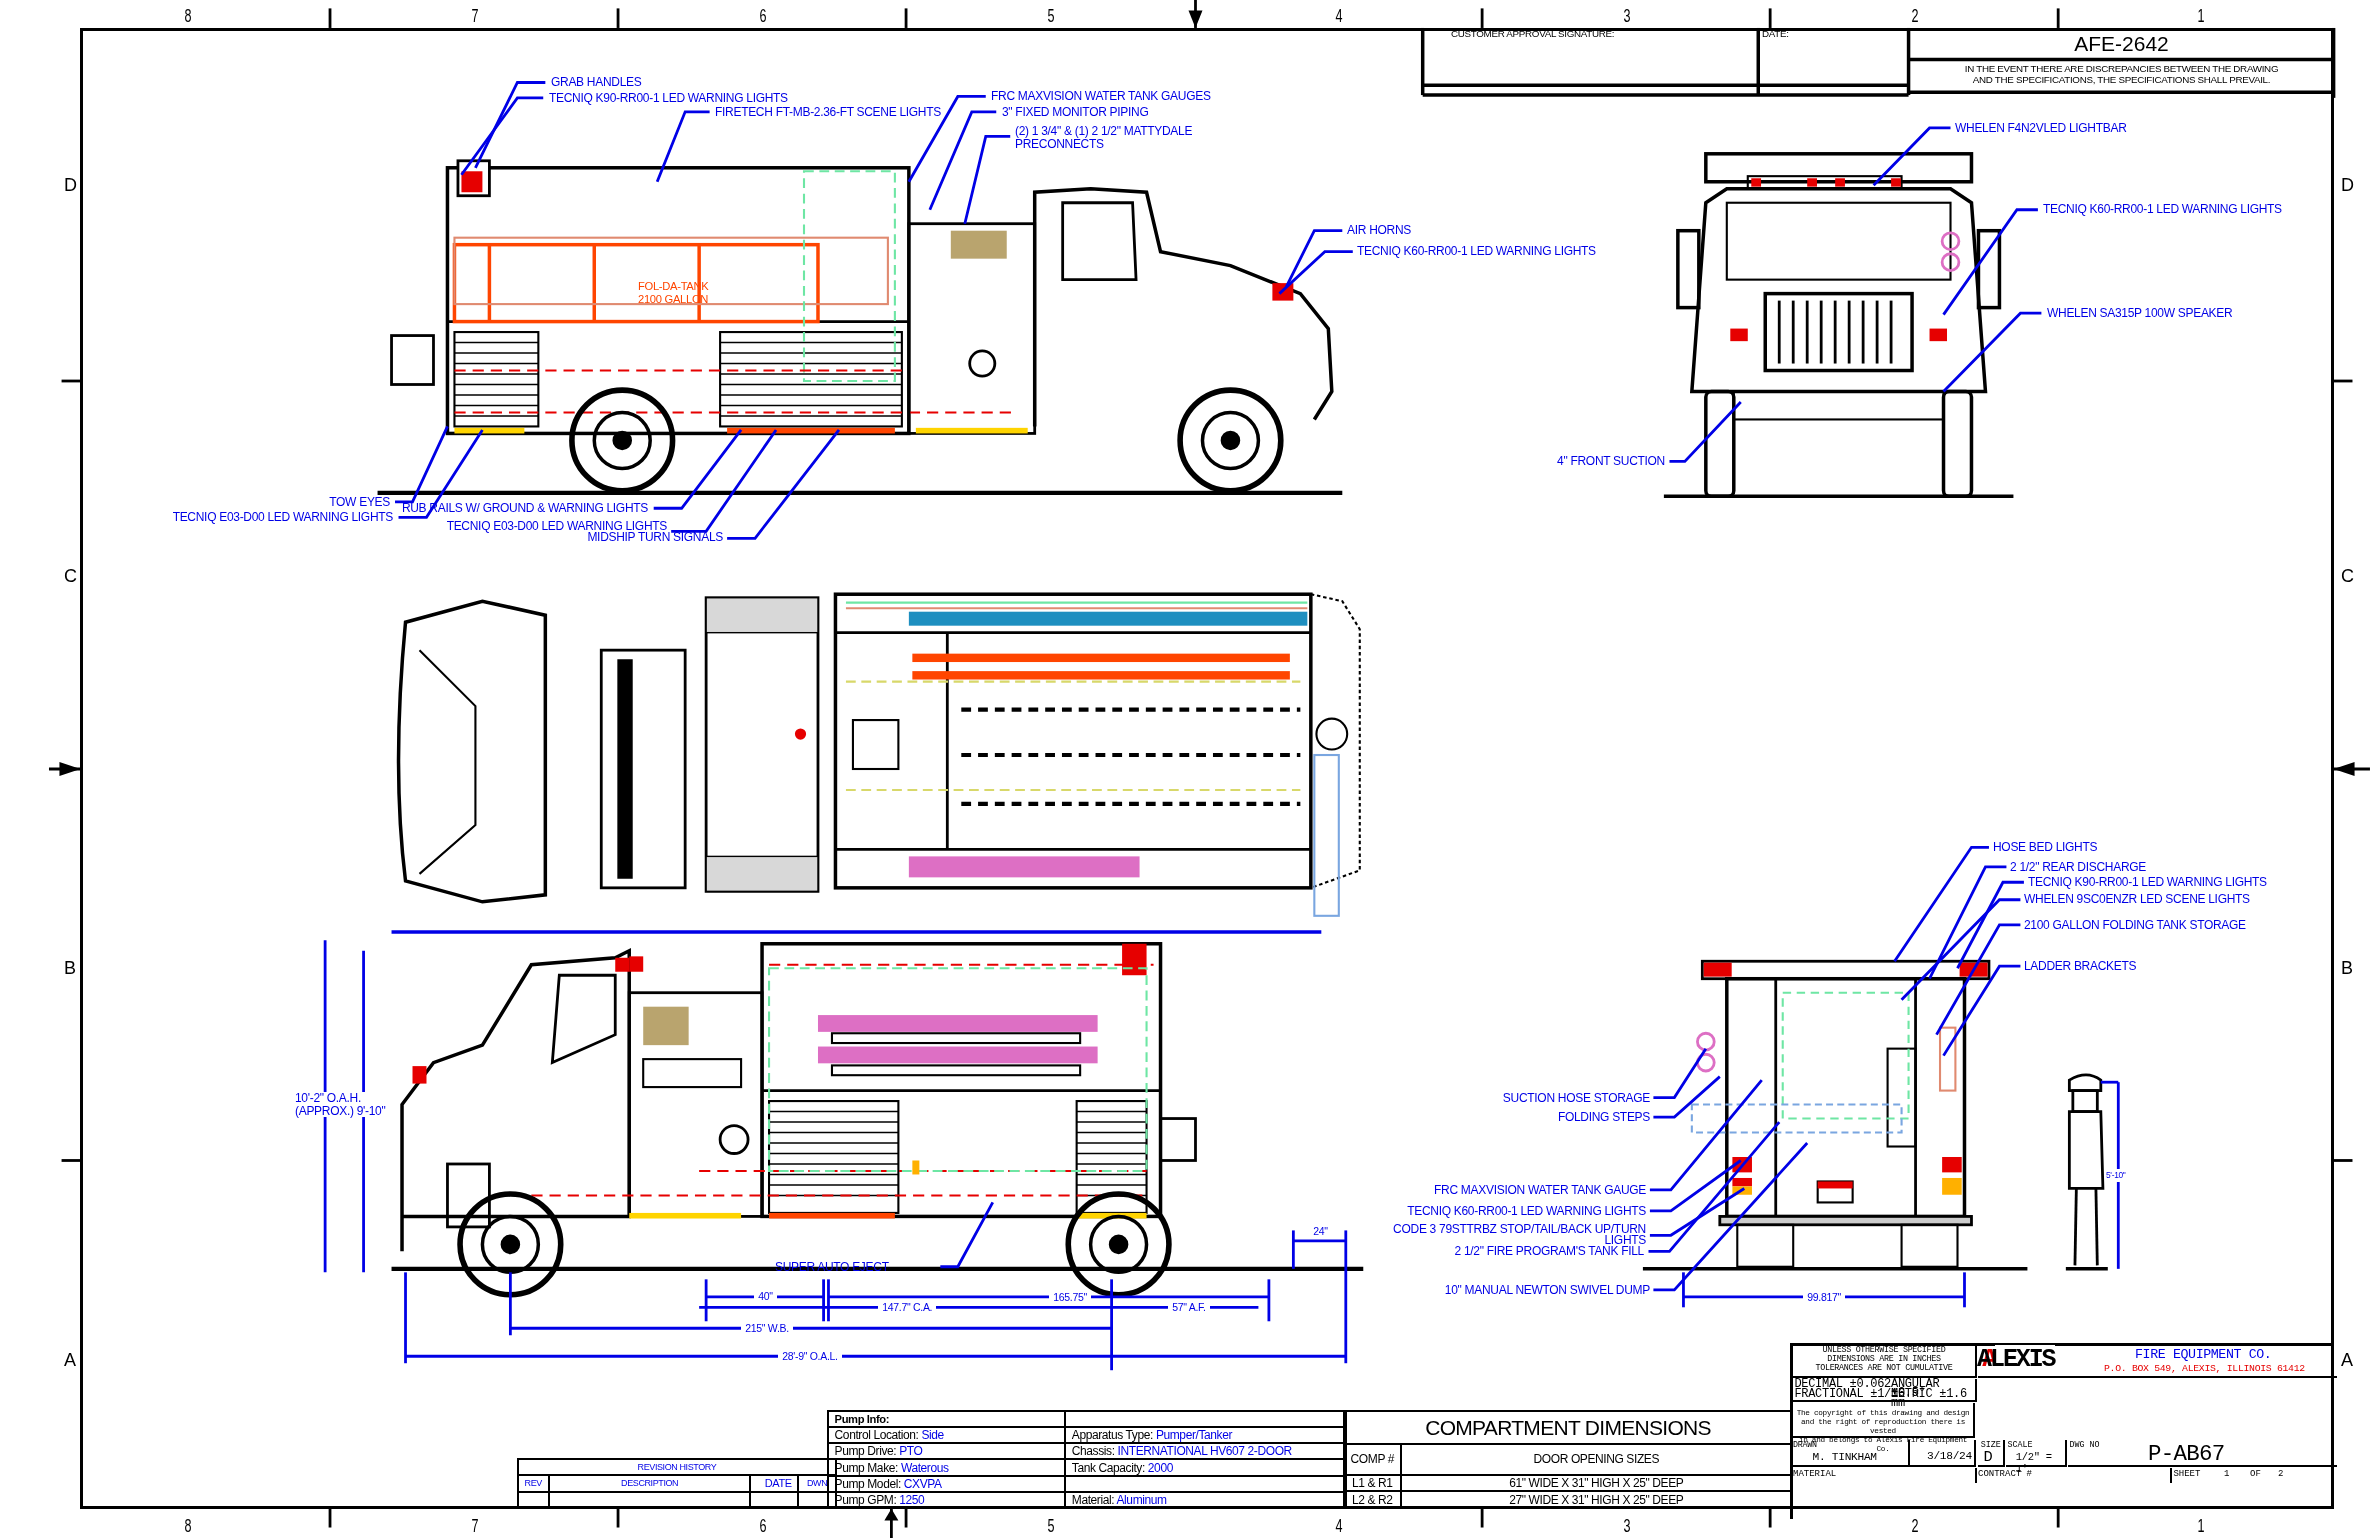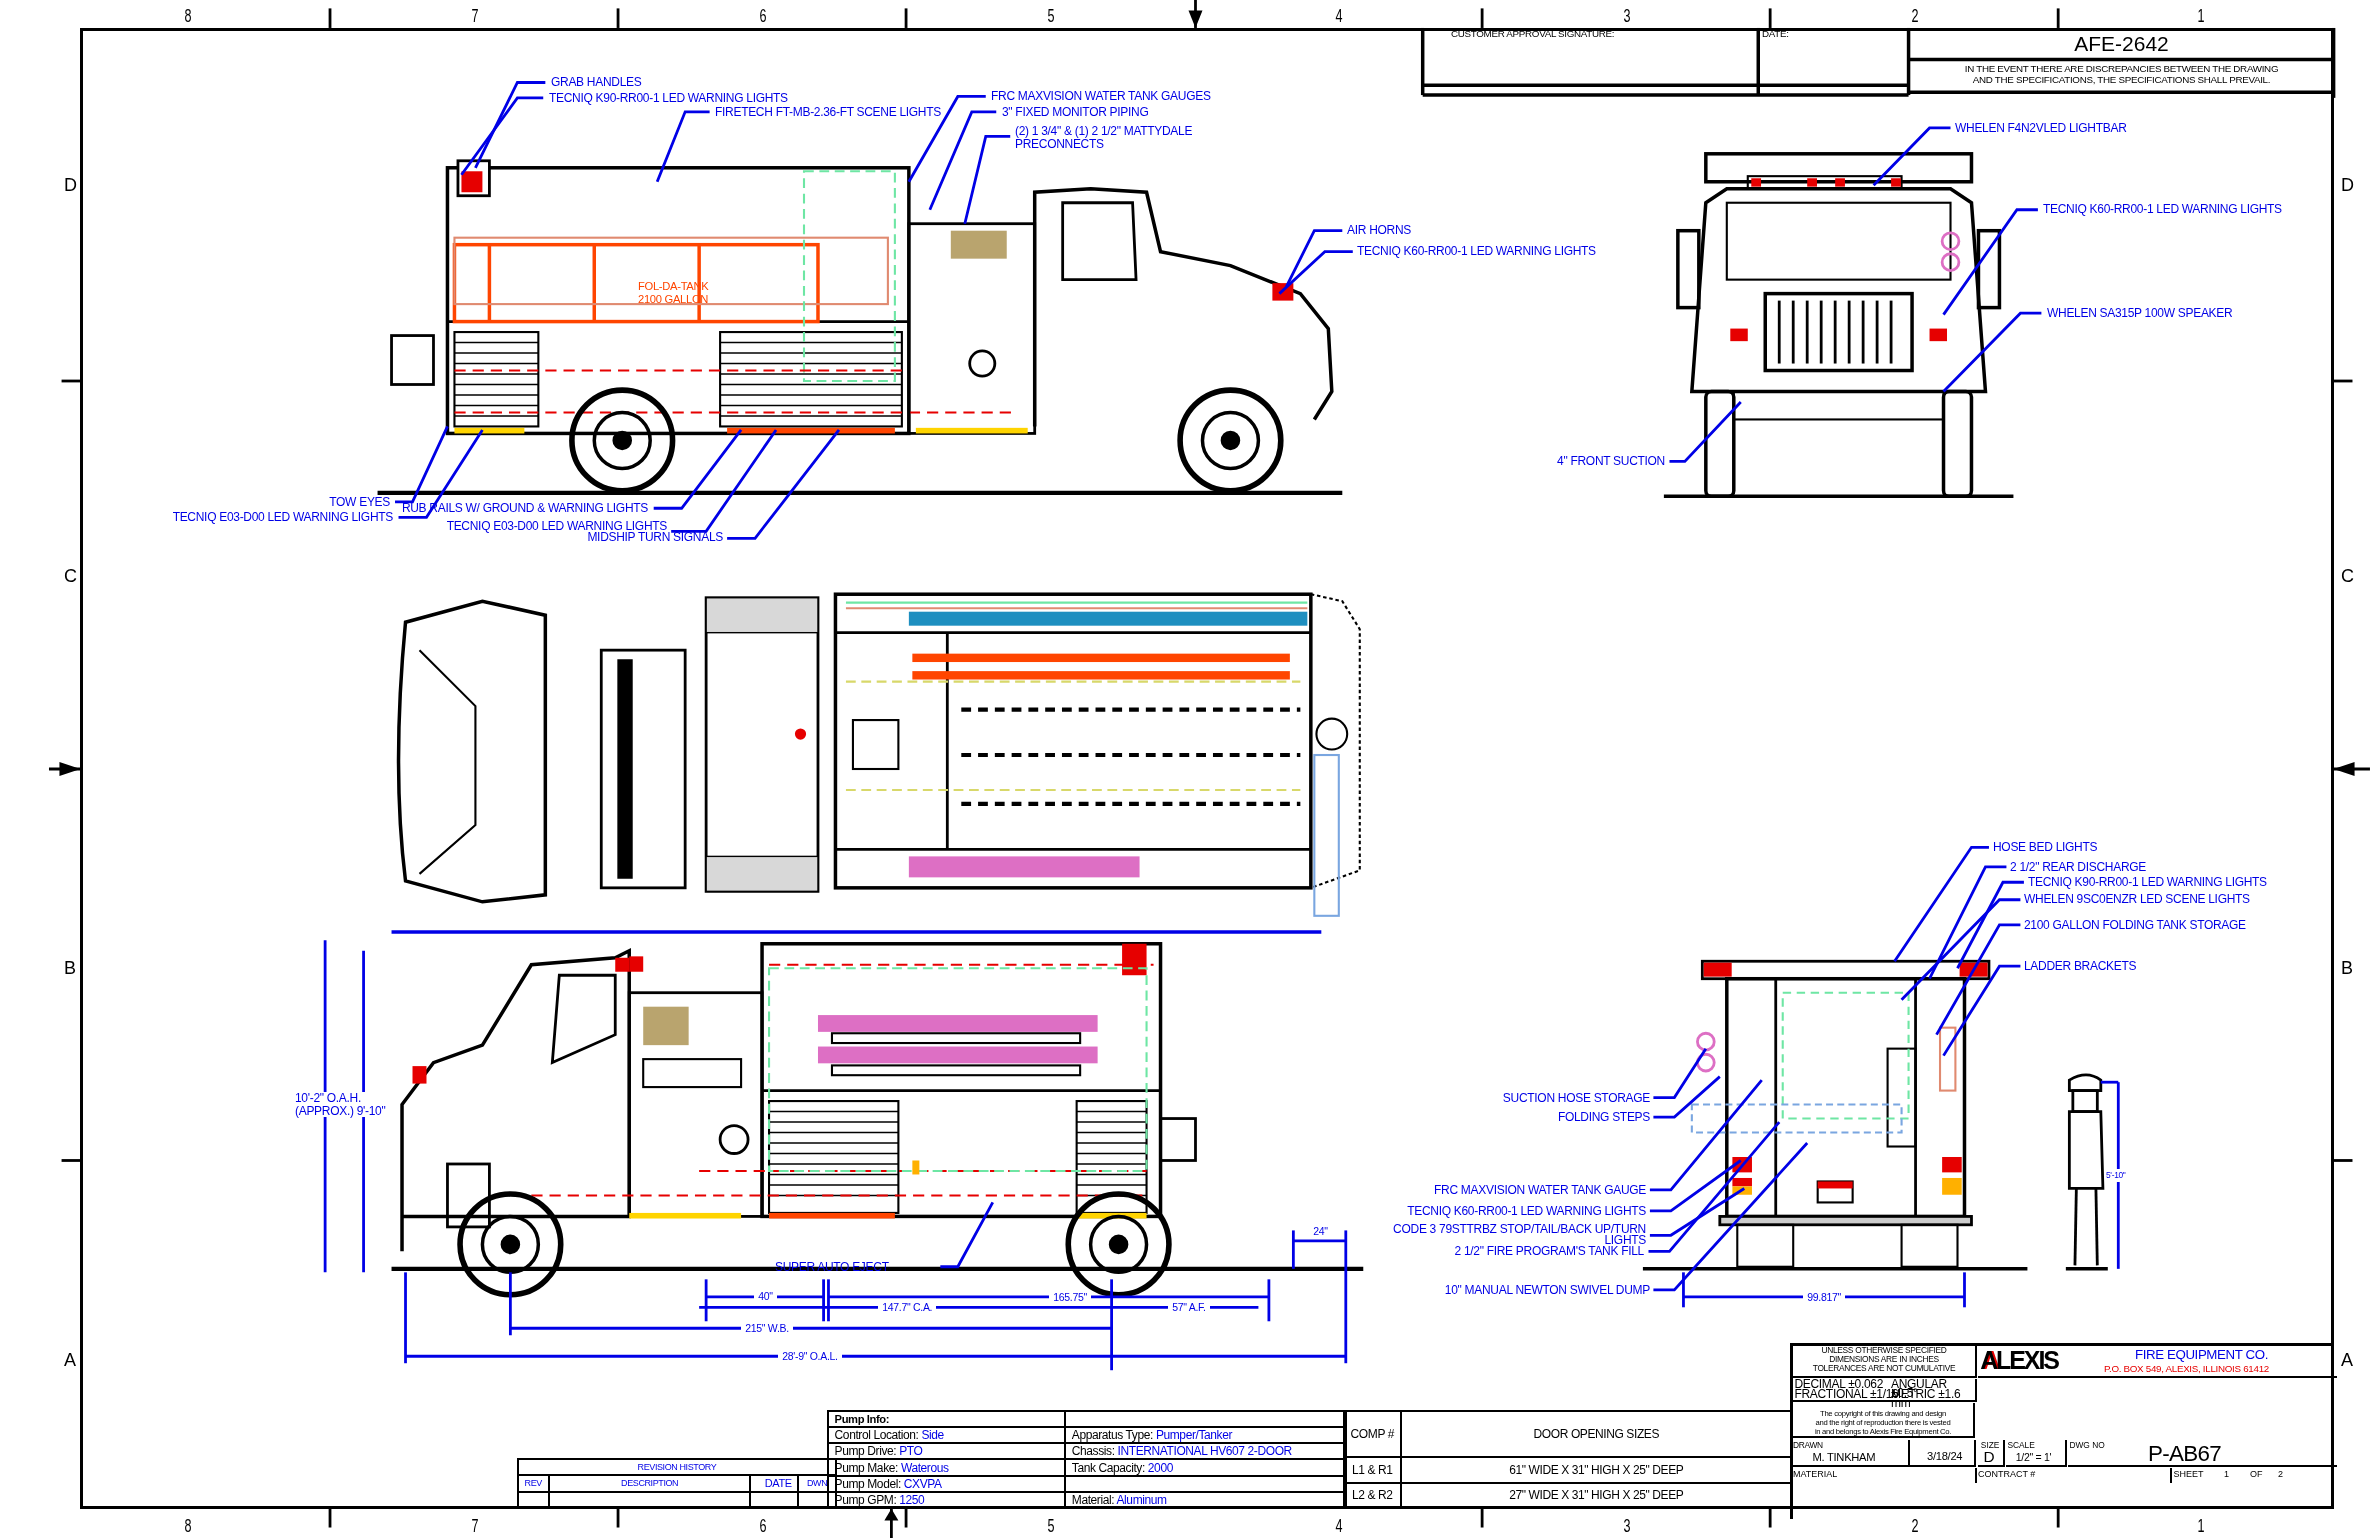--- a/index.html
+++ b/index.html
@@ -552,36 +552,39 @@
   </tr>
   <tr style="height:16px">
     <td><span>Pump GPM:</span> <span class="blue">1250</span></td>
     <td><span>Material:</span> <span class="blue">Aluminum</span></td>
   </tr>
 </tbody>
   </table>
 
 <table class="tb" style="left:1343px;top:1410px;width:450px;height:99px;">
   <tbody>
+      <tr style="height:32px">
+    <td colspan="2" style="text-align:center;font-size:21px;letter-spacing:-0.7px">COMPARTMENT DIMENSIONS</td>
+  </tr>
   <tr style="height:29px">
     <td style="width:42px;text-align:center">COMP #</td>
     <td style="text-align:center">DOOR OPENING SIZES</td>
   </tr>
   <tr style="height:16px">
     <td style="text-align:center">L1 &amp; R1</td>
     <td style="text-align:center">61" WIDE X 31" HIGH X 25" DEEP</td>
   </tr>
   <tr style="height:16px">
     <td style="text-align:center">L2 &amp; R2</td>
     <td style="text-align:center">27" WIDE X 31" HIGH X 25" DEEP</td>
   </tr>
 </tbody>
   </table>
 
-<div class="abs" style="left:1790px;top:1343px;width:544px;height:176px;border:3.5px solid #000;border-right:none;border-bottom:none;box-sizing:border-box;">
+<div class="abs" style="left:1790px;top:1343px;width:544px;height:176px;border:3.5px solid #000;border-right:none;border-bottom:none;box-sizing:border-box;font-family:Liberation Mono, monospace;">
 
   <div class="abs" style="left:0;top:0;width:182px;height:30px;border-right:2.8px solid #000;border-bottom:2.8px solid #000;text-align:center;font-size:8.4px;line-height:9px;letter-spacing:-0.3px;">
     <div>UNLESS OTHERWISE SPECIFIED</div>
     <div>DIMENSIONS ARE IN INCHES</div>
     <div>TOLERANCES ARE NOT CUMULATIVE</div>
   </div>
   <div class="abs" style="left:0;top:33px;width:182px;height:21px;border-right:2.8px solid #000;border-bottom:2.8px solid #000;font-size:12px;line-height:9px;letter-spacing:-0.3px;">
     <span class="abs" style="left:1.4px;top:1.4px">DECIMAL ±0.062</span>
     <span class="abs" style="left:98px;top:1.4px">ANGULAR ±0.5°</span>
     <span class="abs" style="left:1.4px;top:11.2px">FRACTIONAL ±1/16</span>

